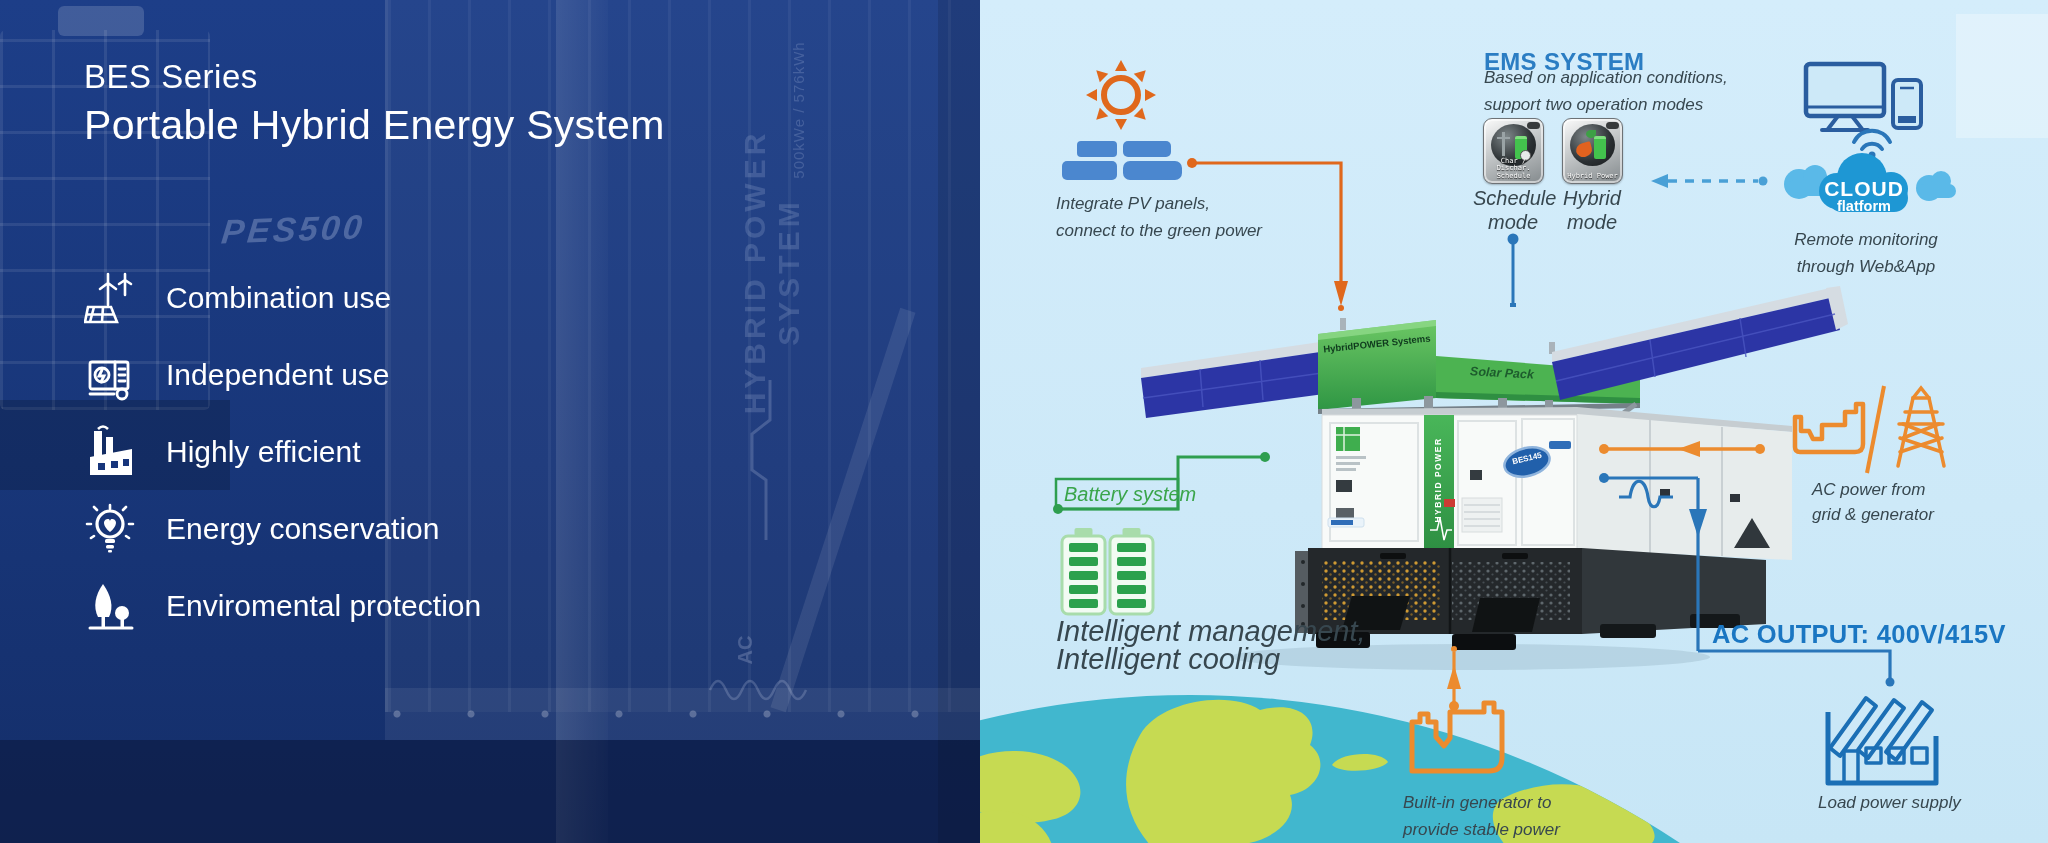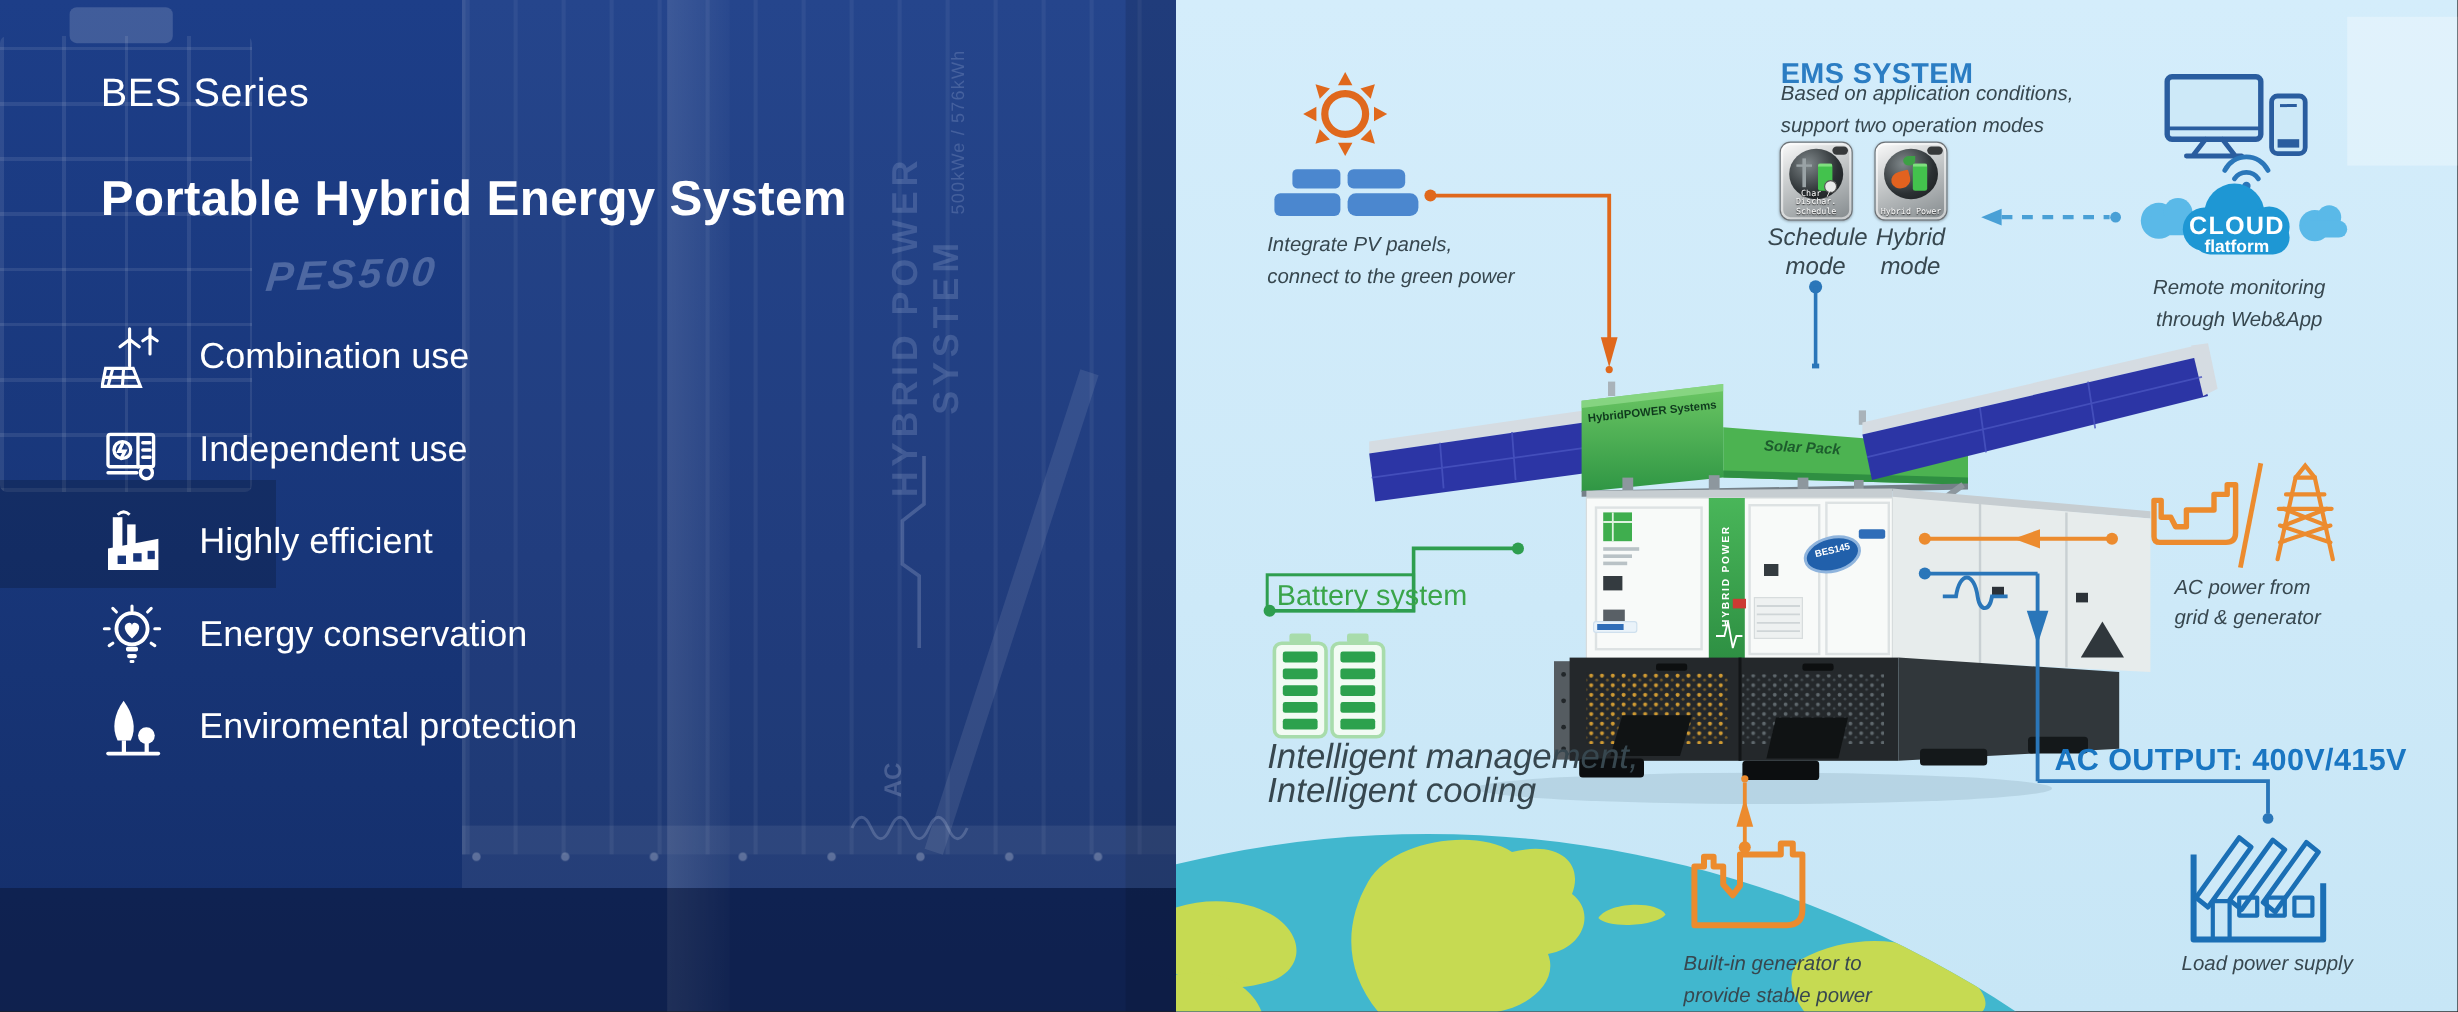--- a/index.html
+++ b/index.html
@@ -30,41 +30,41 @@
   .brace{left:835px;top:300px;width:16px;height:420px;background:rgba(255,255,255,.09);transform:rotate(18deg);}
   .pes{left:222px;top:210px;font-size:34px;font-style:italic;font-weight:900;letter-spacing:3px;
         color:rgba(200,212,238,.30);transform:skewX(-8deg) rotate(-2deg);}
   .side-vert{left:540px;top:250px;width:440px;height:44px;transform:rotate(-90deg);
         text-align:center;font-size:30px;font-weight:bold;letter-spacing:4px;color:rgba(185,200,232,.20);}
   .spec-vert{left:710px;top:100px;width:180px;height:20px;transform:rotate(-90deg);
         text-align:center;font-size:15px;letter-spacing:1px;color:rgba(185,200,232,.22);}
   .ac-vert{left:716px;top:638px;width:60px;height:24px;transform:rotate(-90deg);
         text-align:center;font-size:20px;font-weight:bold;color:rgba(195,205,230,.25);}
   .series{left:84px;top:58px;font-size:33px;font-weight:500;color:#fff;letter-spacing:.5px;}
-  .title{left:84px;top:102px;font-size:41px;font-weight:bold;color:#fff;letter-spacing:.3px;margin-top:40px;}
+  .title{left:84px;top:102px;font-size:41px;font-weight:normal;color:#fff;letter-spacing:.3px;}
   .feature{left:84px;width:620px;height:56px;display:flex;align-items:center;gap:28px;}
   .feature .ficon{width:54px;height:54px;flex:none;}
   .feature .flabel{font-size:30px;color:#fff;}
 
   
   .right{left:980px;top:0;width:1068px;height:843px;
         background:linear-gradient(180deg,#d4edfb 0%,#cde9f8 60%,#c7e6f6 100%);}
   .corner-light{left:1956px;top:14px;width:92px;height:124px;background:rgba(255,255,255,.30);}
   #gfx{left:0;top:0;width:2048px;height:843px;pointer-events:none;}
 
   .cap{font-style:italic;color:#37474f;font-size:17px;line-height:27px;white-space:pre-line;}
   .ems-head{left:1484px;top:48px;font-size:24px;font-weight:bold;color:#2b7dc3;letter-spacing:.3px;}
   .ems-sub{left:1484px;top:64px;}
   .pv-cap{left:1056px;top:190px;}
   .grid-cap{left:1812px;top:477px;line-height:25px;}
   .cloud-cap{left:1778px;top:226px;width:176px;text-align:center;}
   .batt-cap{left:1032px;top:617px;font-size:29px;line-height:28px;margin-left:24px;}
   .gen-cap{left:1403px;top:789px;}
   .load-cap{left:1818px;top:789px;}
-  .batt-label{left:1064px;top:483px;font-size:24px;color:#3aa54a;}
+  .batt-label{left:1064px;top:483px;font-size:20px;font-style:italic;color:#3aa54a;}
   .ac-out{left:1712px;top:620px;font-size:25.5px;font-weight:bold;color:#1a76c2;letter-spacing:.3px;}
   .cloud-name{left:1814px;top:177px;width:100px;text-align:center;font-size:21px;font-weight:bold;
         color:#fff;letter-spacing:1px;}
   .cloud-sub{left:1814px;top:198px;width:100px;text-align:center;font-size:14.5px;font-weight:bold;color:#fff;}
 
   .mode-btn{width:59px;height:64px;border-radius:9px;
         background:linear-gradient(155deg,#fbfbfb,#c9cccd 40%,#898f92 95%);
         border:1px solid #6d7276;
         box-shadow:inset 0 0 0 2px rgba(255,255,255,.55),0 1px 2px rgba(0,0,0,.25);}
   .mode-screen{position:absolute;left:7px;top:5px;width:45px;height:42px;border-radius:50%;

